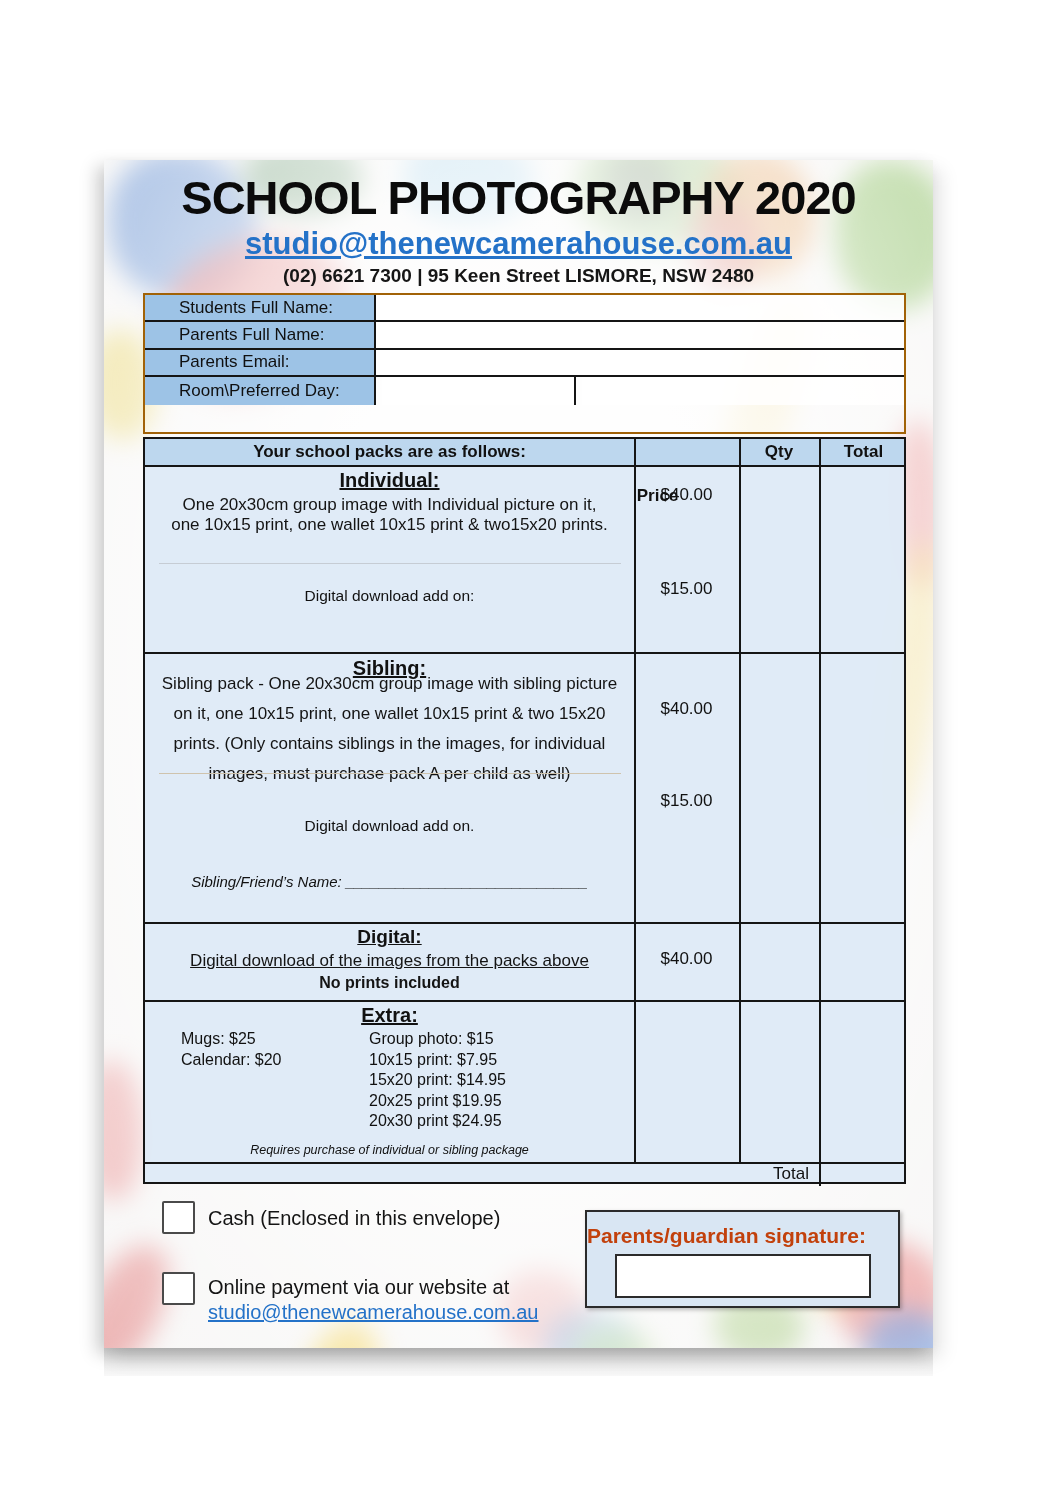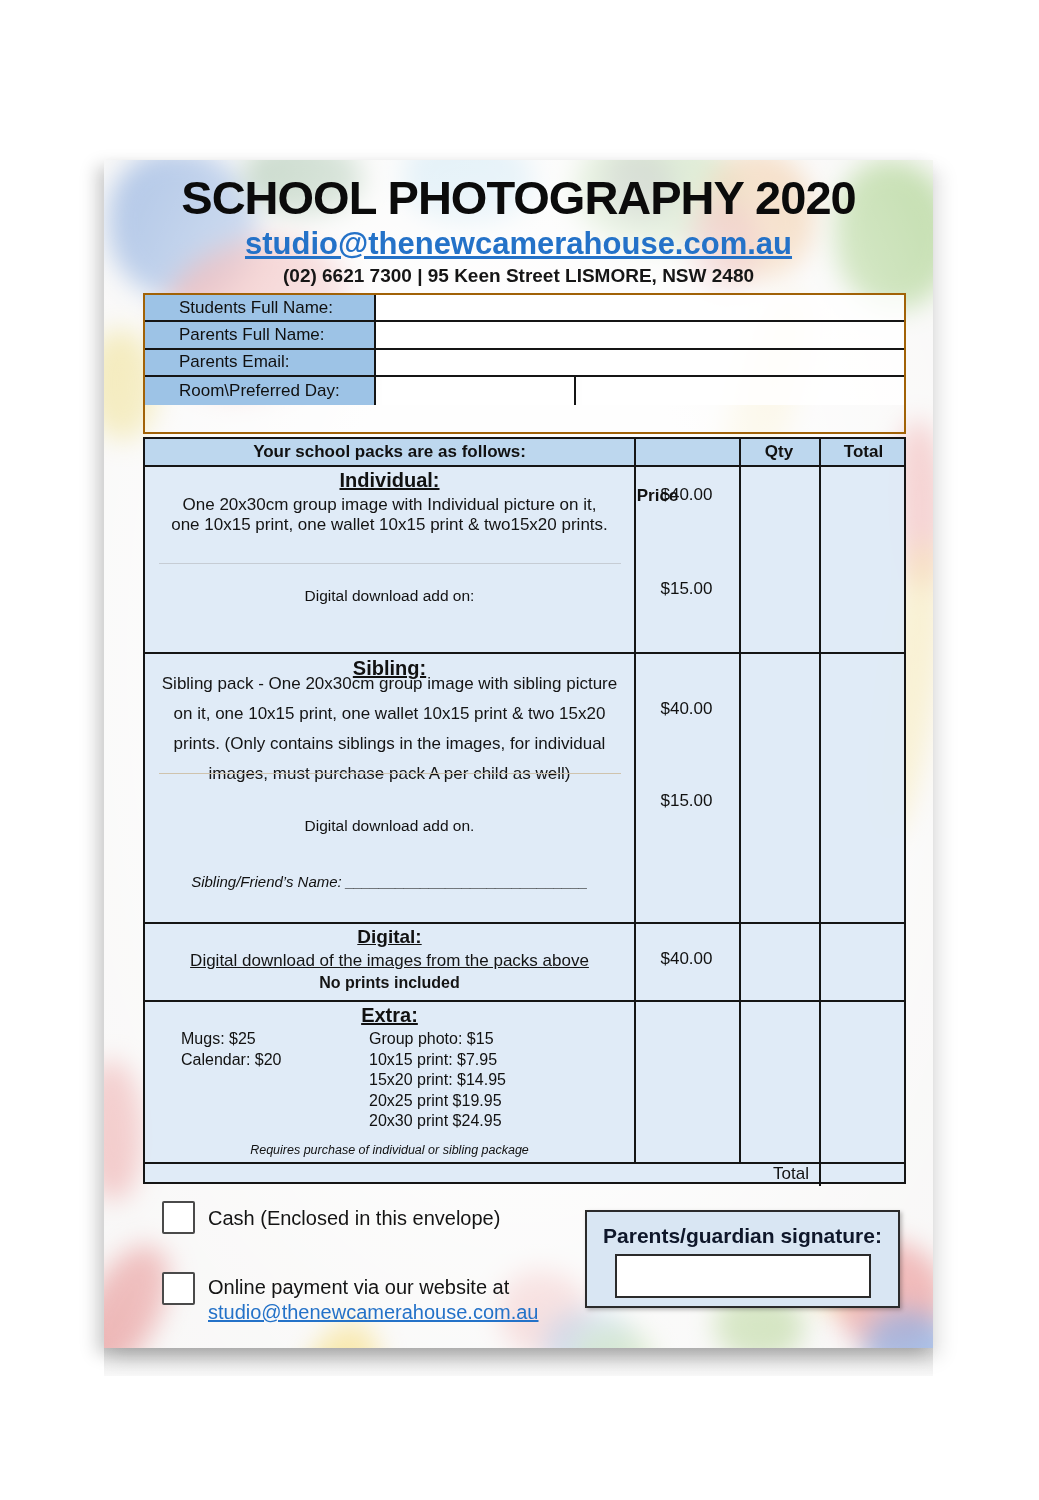--- a/index.html
+++ b/index.html
@@ -69,22 +69,22 @@
     font-size:17px; }
   .empty-cell { position:absolute; }
 
   
   .checkbox { position:absolute; width:33px; height:33px; background:#fff;
     border:2.5px solid #4a4a4a; border-radius:2px; }
   .pay-label { position:absolute; font-size:20px; color:#141414; }
   .pay-link a { font-size:20px; color:#2472c8; text-decoration:underline; }
   .sigbox { position:absolute; left:481px; top:1050px; width:315px; height:98px;
     background:#d9e6f3; border:2px solid #2b2b2b; box-shadow:2px 2px 4px rgba(0,0,0,0.25); }
-  .sigbox-label { position:absolute; left:0; right:0; top:12px; text-align:center;
-    font-size:21px; font-weight:bold; color:#0f172a; }
+  .sigbox-label { position:absolute; left:0; right:0; top:12px; text-align:left;
+    font-size:21px; font-weight:bold; color:#c2410c; }
   .sigline { position:absolute; left:28px; top:42px; width:256px; height:44px;
     background:#fff; border:2px solid #2b2b2b; }
 </style>
 </head>
 <body>
 
 <div class="canvas">
 
   <div class="bottom-band"></div>
 

